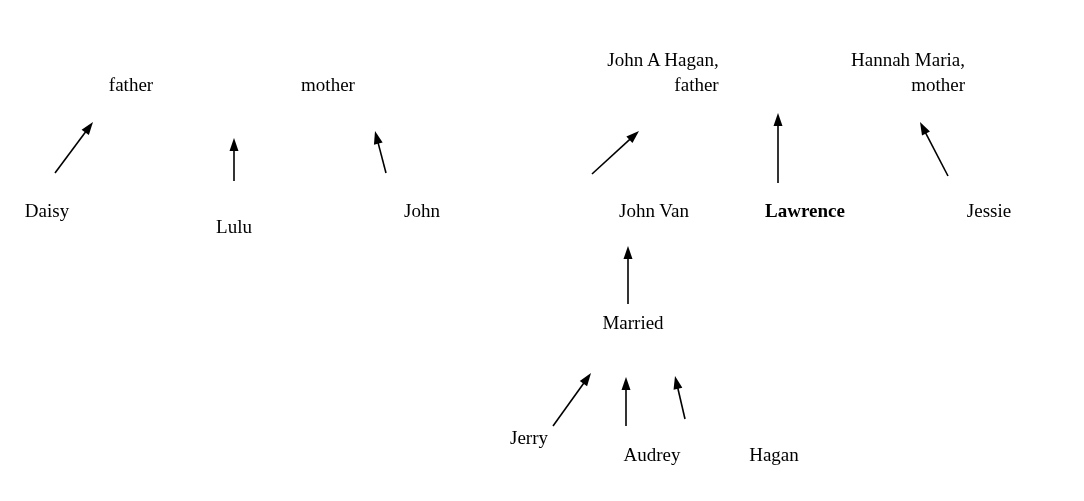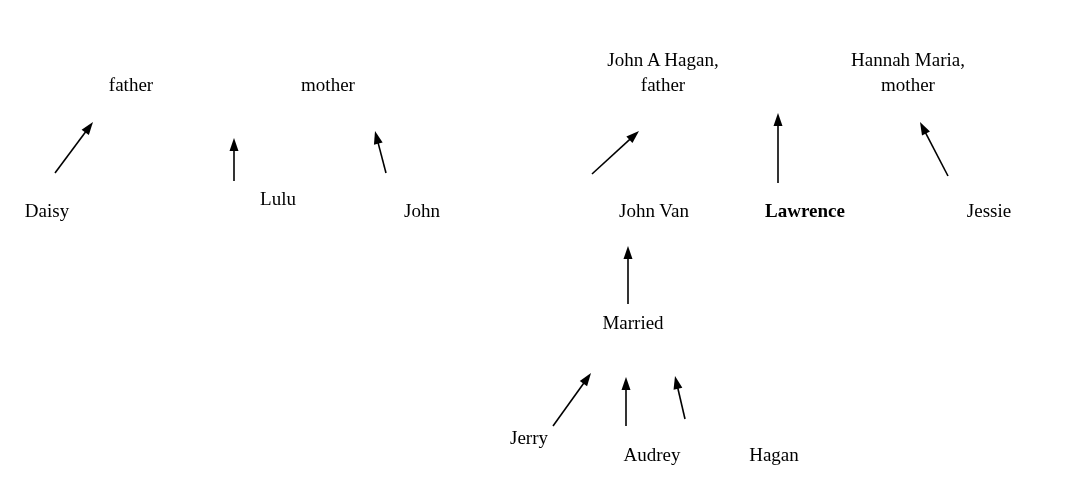--- a/index.html
+++ b/index.html
@@ -14,21 +14,21 @@
     background: #ffffff;
     overflow: hidden;
     font-family: "Liberation Serif", "DejaVu Serif", serif;
   }
   .node {
     position: absolute;
     color: #000000;
     font-size: 19px;
     line-height: 25px;
     white-space: pre;
-    text-align: center;
+    text-align: right;
     transform: translateX(-50%);
   }
   .node .line2 { display: block; }
   svg.arrows {
     position: absolute;
     left: 0;
     top: 0;
     width: 1084px;
     height: 501px;
     pointer-events: none;
@@ -88,21 +88,21 @@
         <polygon points="675,376 682.32771155226,387.6427936255383 673.5616393089073,389.6814150774808"></polygon>
       </g>
     </svg>
 
   <div id="node-layer">
       <div class="node" style="left: 131px; top: 72px;"><span>father</span></div>
       <div class="node" style="left: 328px; top: 72px;"><span>mother</span></div>
       <div class="node" style="left: 663px; top: 47px;"><span>John A Hagan,</span><span class="line2">father</span></div>
       <div class="node" style="left: 908px; top: 47px;"><span>Hannah Maria,</span><span class="line2">mother</span></div>
       <div class="node" style="left: 47px; top: 198px;"><span>Daisy</span></div>
-      <div class="node" style="left: 234px; top: 186px; margin-left: 44px;"><span>Lulu</span></div>
+      <div class="node" style="left: 234px; top: 214px;"><span>Lulu</span></div>
       <div class="node" style="left: 422px; top: 198px;"><span>John</span></div>
       <div class="node" style="left: 654px; top: 198px;"><span>John Van</span></div>
       <div class="node" style="left: 805px; top: 198px; font-weight: bold;"><span>Lawrence</span></div>
       <div class="node" style="left: 989px; top: 198px;"><span>Jessie</span></div>
       <div class="node" style="left: 633px; top: 310px;"><span>Married</span></div>
       <div class="node" style="left: 529px; top: 425px;"><span>Jerry</span></div>
       <div class="node" style="left: 652px; top: 442px;"><span>Audrey</span></div>
       <div class="node" style="left: 774px; top: 442px;"><span>Hagan</span></div>
     </div>
 

